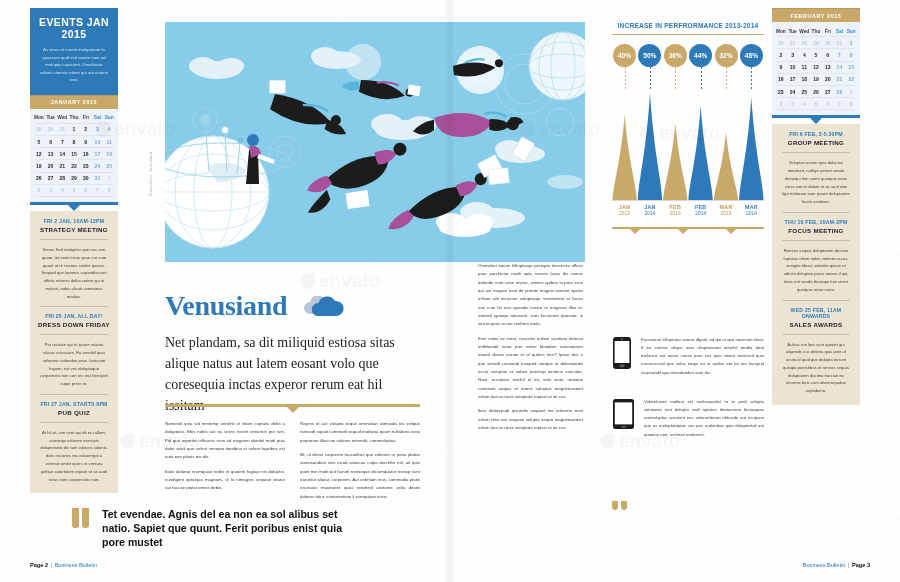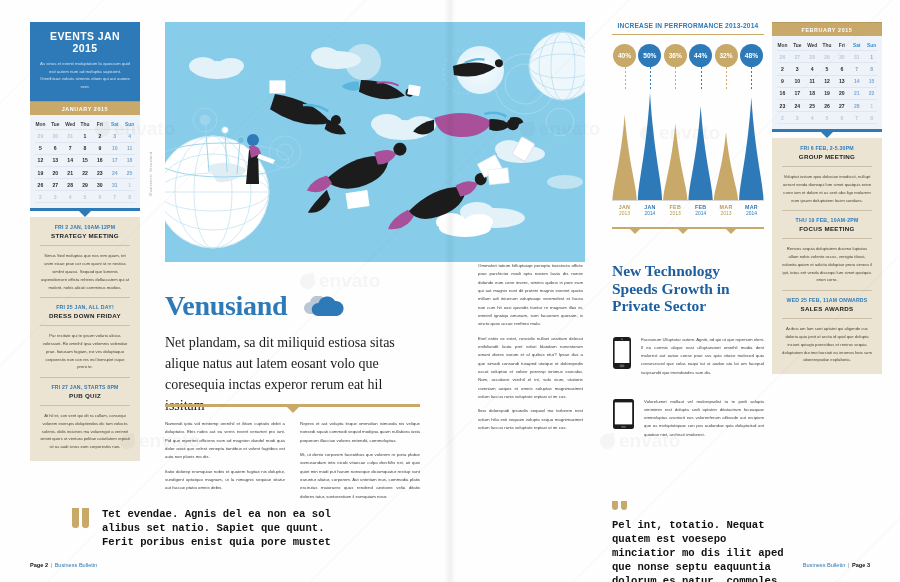--- a/index.html
+++ b/index.html
@@ -22,21 +22,21 @@
   #page-left  { left: 0;   width: 450px; }
   #page-right { left: 450px; width: 450px; }
   .gutter-shadow {
     position: absolute; left: 444px; top: 0; width: 12px; height: 582px;
     background: linear-gradient(to right, rgba(0,0,0,.00), rgba(0,0,0,.055), rgba(0,0,0,.00));
     pointer-events: none; z-index: 40;
   }
 
   
   .sidebar {
-    position: absolute; top: 22px; width: 110px;
+    position: absolute; top: 8px; width: 88px;
     z-index: 5;
   }
   #sidebar-left  { left: 30px; }
   #sidebar-right { left: 772px; }
 
   .sb-head {
     background: #2e7ab8; color: #fff; padding: 9px 9px 11px 9px;
   }
   .sb-head h2 {
     font-size: 10.5px; font-weight: bold; letter-spacing: .4px;
@@ -131,21 +131,21 @@
   #quote-left {
     position: absolute; left: 72px; top: 508px; width: 280px; z-index: 6;
     display: flex; gap: 10px; align-items: flex-start;
   }
   .qmark { flex: 0 0 auto; }
   .qmark span {
     display: inline-block; width: 7px; height: 20px; background: #c8a96a;
     border-radius: 0 0 3px 3px; margin-right: 3px;
   }
   .quote-text {
-    font-family: Liberation Mono, monospace; font-weight: bold;
+    font-family: Liberation Sans, sans-serif; font-weight: bold;
     font-size: 10.6px; line-height: 1.32; color: #111;
   }
 
   
   #perf {
     position: absolute; left: 612px; top: 22px; width: 152px; z-index: 5;
   }
   .perf-title {
     color: #2e7ab8; font-size: 6.6px; font-weight: bold; letter-spacing: .2px;
     text-align: center; padding-bottom: 5px; border-bottom: 1.5px solid #c8a96a;
@@ -703,23 +703,20 @@
         </div>
       </div>
     <div class="perf-rule"></div>
     <div class="perf-tris">
       <div class="perf-tri" style="left:18px"></div>
       <div class="perf-tri" style="left:66px"></div>
       <div class="perf-tri" style="left:114px"></div>
     </div>
   </div>
 
-  <div id="art2-head">
-    <h2 class="headline2">New Technology Speeds Growth in Private Sector</h2>
-  </div>
 
   <div class="devrow" id="devrow-1">
     <div class="device">
       <svg width="20" height="34" viewBox="0 0 20 34">
         <rect x="1" y="1" width="18" height="32" rx="3" fill="#1c1c1c"></rect>
         <rect x="2.6" y="5" width="14.8" height="22" fill="#ffffff"></rect>
         <circle cx="10" cy="3.2" r=".9" fill="#6a6a6a"></circle>
         <rect x="7.6" y="28.6" width="4.8" height="2.6" rx="1" fill="#5a5a5a"></rect>
       </svg>
     </div>
@@ -732,21 +729,20 @@
         <rect x="1" y="1" width="21" height="30" rx="2.5" fill="#1c1c1c"></rect>
         <rect x="2.8" y="4.4" width="17.4" height="22" fill="#ffffff"></rect>
         <rect x="9" y="28" width="5" height="1.8" rx=".9" fill="#5a5a5a"></rect>
       </svg>
     </div>
     <p>Volorelumet mollaut vel molorepudist to te pedi solupta siminimin rest dolupta sedi optaten ditatastrum faceaquae ommoluptas arunturit eos volorenferum alibusde aut ercipium que as moluptatiquae con pos audandae quia doluptatiud ant quiatiae niet, archiscii imolorest.</p>
   </div>
 
   <div id="quote-right">
     <div class="qmark"><span></span><span></span></div>
-    <div class="quote-text">Pel int, totatio. Nequat quatem est voesepo minciatior mo dis ilit aped que nonse septu eaquuntia dolorum es natur, commoles aut</div>
   </div>
 
   <div class="footer" id="footer-left">
     <span class="pg">Page 2</span>
     <span class="sep">|</span>
     <span class="bb">Business Bulletin</span>
   </div>
   <div class="footer" id="footer-right">
     <span class="bb">Business Bulletin</span>
     <span class="sep">|</span>

